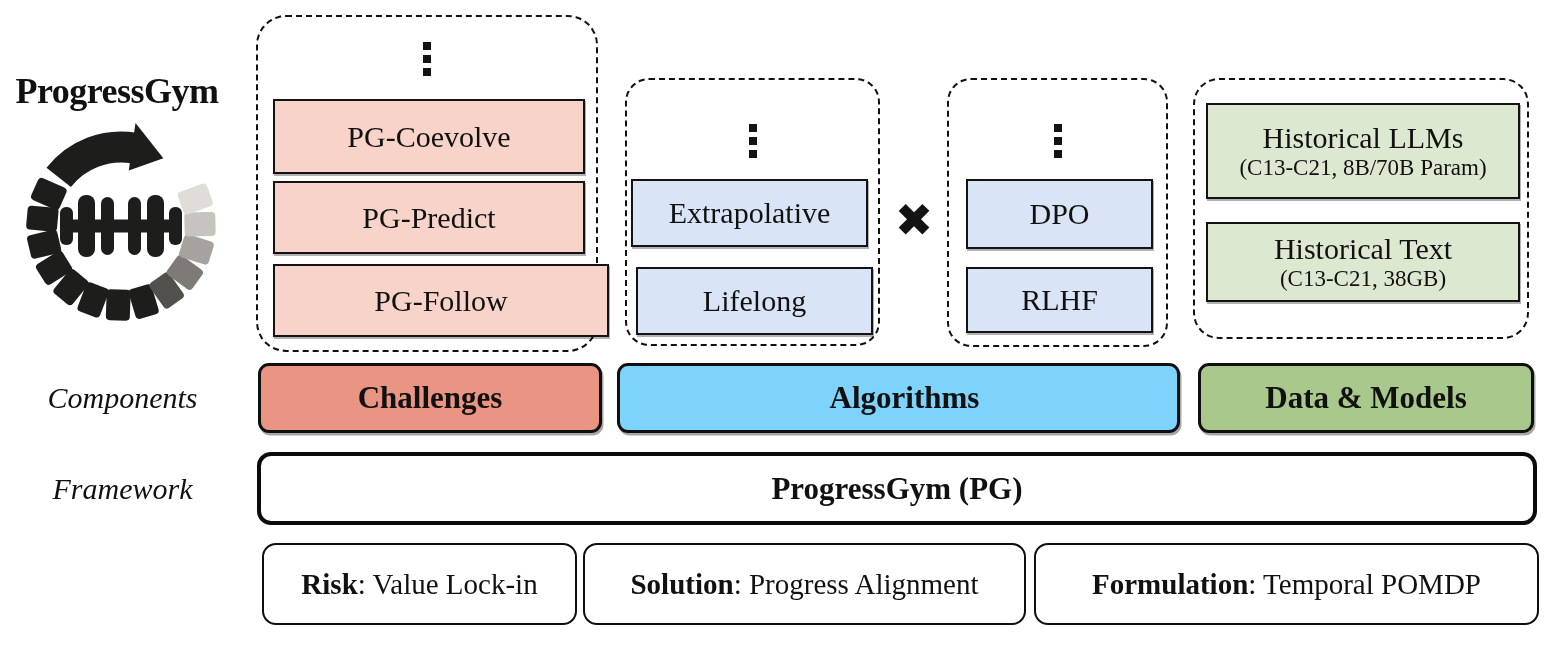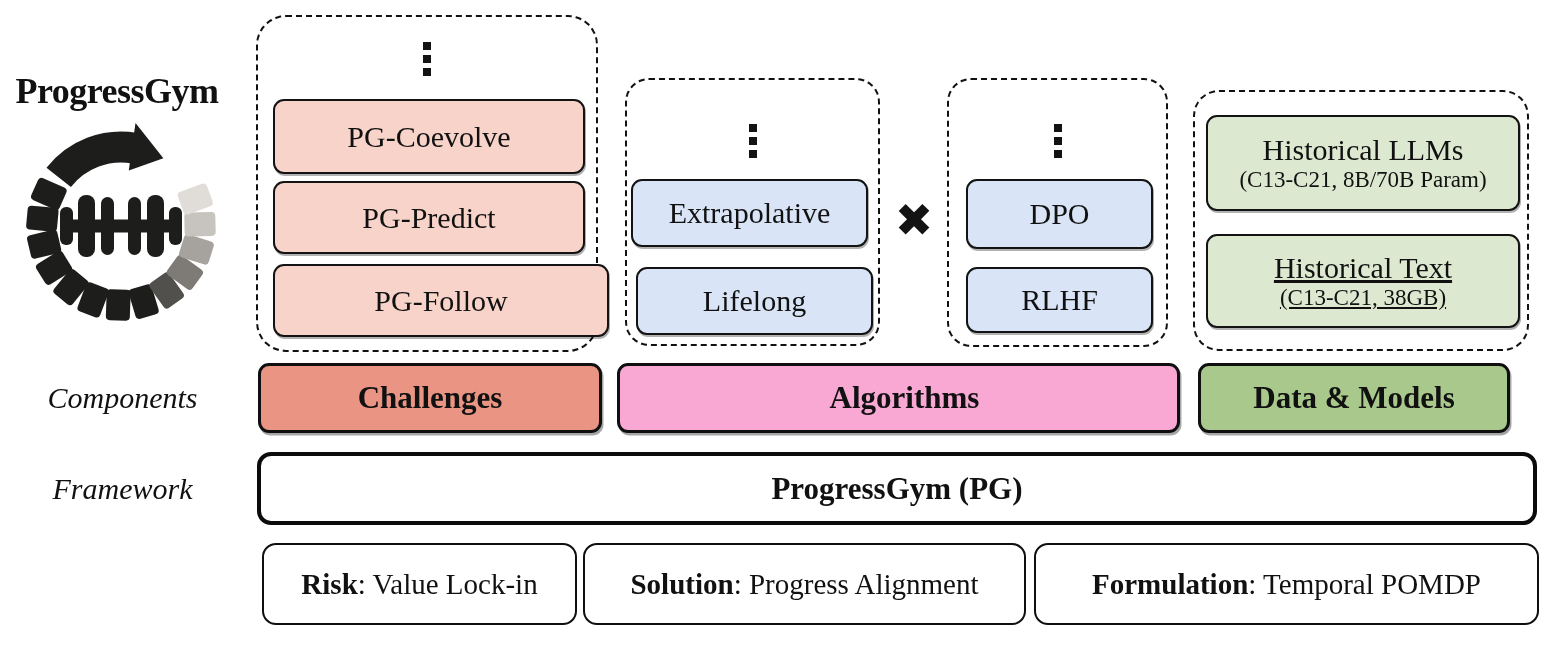--- a/index.html
+++ b/index.html
@@ -11,21 +11,21 @@
   .brand-title{
     position:absolute;left:8px;top:70px;width:218px;text-align:center;
     font-size:36px;font-weight:bold;letter-spacing:-0.5px;
   }
   .brand-logo{position:absolute;left:22px;top:114px;width:198px;height:212px;}
   
   .dashed{position:absolute;border:2.5px dashed #111;border-radius:26px;box-sizing:border-box;}
   .vdots{position:absolute;left:0;right:0;display:flex;flex-direction:column;align-items:center;gap:5px;}
   .vdots span{width:8px;height:8px;background:#131313;}
   .chip{
-    position:absolute;box-sizing:border-box;border:2.2px solid #131313;border-radius:11px;
+    position:absolute;box-sizing:border-box;border:2.2px solid #131313;border-radius:0;
     display:flex;flex-direction:column;align-items:center;justify-content:center;
     font-size:30px;line-height:1.05;box-shadow:1px 2px 0 rgba(0,0,0,0.30);
   }
   .chip .sub{font-size:23px;margin-top:3px;}
   .salmon-light{background:#f7d3c9;}
   .blue-light{background:#d9e5f6;}
   .green-light{background:#dde8d1;}
   .cross{
     position:absolute;left:886px;top:192px;width:56px;height:56px;
     font-size:46px;line-height:56px;text-align:center;font-weight:bold;color:#131313;
@@ -35,21 +35,21 @@
   .row-label{
     position:absolute;left:10px;width:225px;text-align:center;
     font-style:italic;font-size:30px;display:flex;align-items:center;justify-content:center;
   }
   .bar{
     position:absolute;box-sizing:border-box;border:3.5px solid #0f0f0f;border-radius:11px;
     display:flex;align-items:center;justify-content:center;
     font-size:31px;font-weight:bold;box-shadow:1.5px 2.5px 0 rgba(0,0,0,0.35);
   }
   .salmon{background:#ea9583;}
-  .blue{background:#f9a8d4;padding-left:12px;}
+  .blue{background:#7dd3fc;padding-left:12px;}
   .green{background:#a9c98c;}
   .framework-bar{
     position:absolute;box-sizing:border-box;background:#ffffff;border:4.5px solid #0b0b0b;border-radius:14px;
     display:flex;align-items:center;justify-content:center;font-size:31px;font-weight:bold;
   }
   .foundation{
     position:absolute;box-sizing:border-box;background:#ffffff;border:2.8px solid #0f0f0f;border-radius:14px;
     display:flex;align-items:center;justify-content:center;font-size:29px;
   }
   .foundation b{font-weight:bold;margin-top:44px;}
@@ -132,39 +132,39 @@
         <span></span>
       </div>
     <div class="chip blue-light" style="left:17px;top:99px;width:187px;height:70px;">
       <span>DPO</span>
     </div>
     <div class="chip blue-light" style="left:17px;top:187px;width:187px;height:66px;">
       <span>RLHF</span>
     </div>
   </div>
 
-  <div class="dashed" style="left:1193px;top:90px;width:336px;height:261px;border-radius:26px;">
+  <div class="dashed" style="left:1193px;top:78px;width:336px;height:261px;border-radius:26px;">
     <div class="chip green-light" style="left:11px;top:23px;width:314px;height:96px;">
       <span>Historical LLMs</span>
       <span class="sub">(C13-C21, 8B/70B Param)</span>
     </div>
-    <div class="chip green-light" style="left:11px;top:142px;width:314px;height:94px;text-decoration:underline;">
+    <div class="chip green-light" style="left:11px;top:142px;width:314px;height:80px;">
       <span>Historical Text</span>
       <span class="sub">(C13-C21, 38GB)</span>
     </div>
   </div>
 
   <div class="row-label" style="top:363px;height:70px;">Components</div>
   <div class="bar salmon" style="left:258px;top:363px;width:344px;height:70px;">
     <span>Challenges</span>
   </div>
   <div class="bar blue" style="left:617px;top:363px;width:563px;height:70px;">
     <span>Algorithms</span>
   </div>
-  <div class="bar green" style="left:1198px;top:363px;width:312px;height:70px;">
+  <div class="bar green" style="left:1198px;top:363px;width:336px;height:70px;">
     <span>Data &amp; Models</span>
   </div>
 
   <div class="row-label" style="top:452px;height:73px;">Framework</div>
   <div class="framework-bar" style="left:257px;top:452px;width:1280px;height:73px;">
     <span>ProgressGym (PG)</span>
   </div>
 
   <div class="foundation" style="left:262px;top:543px;width:315px;height:82px;">
     <span><b>Risk</b><span>: Value Lock-in</span></span>

